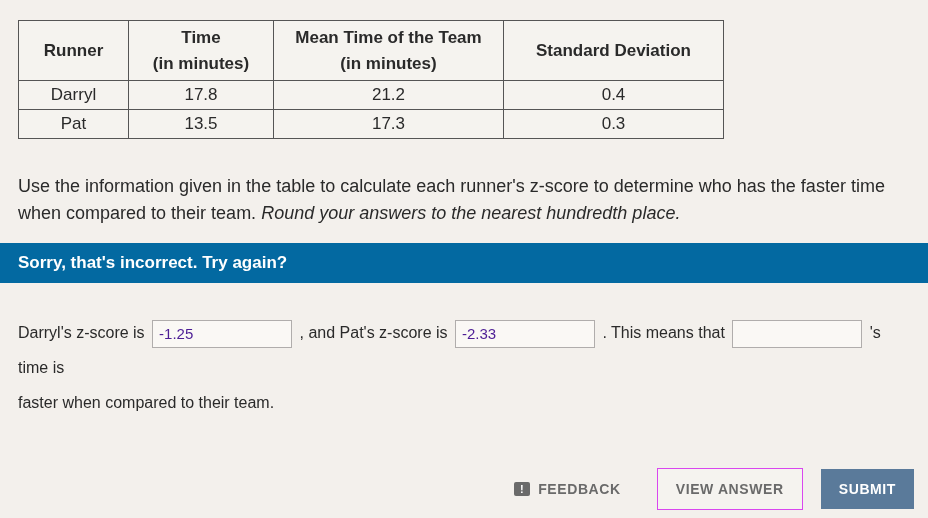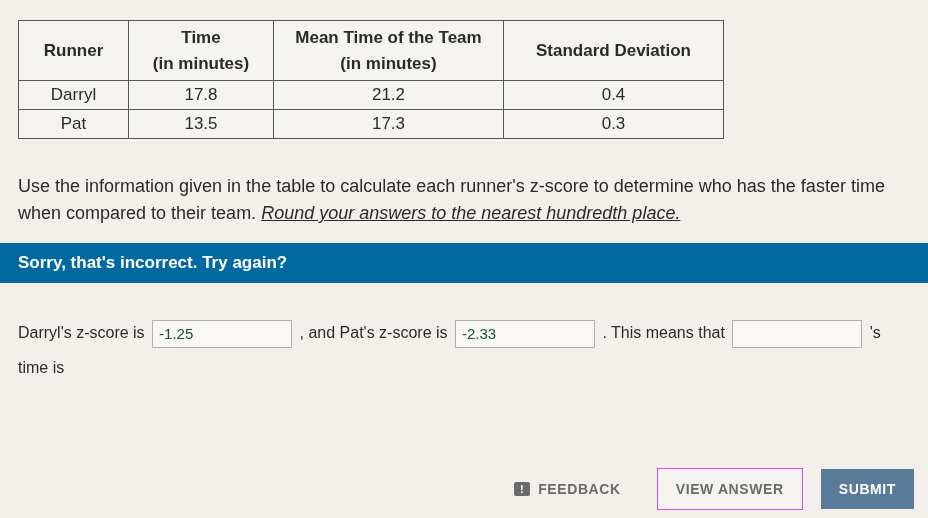--- a/index.html
+++ b/index.html
@@ -36,42 +36,42 @@
   .col0 { width: 110px; }
   .col1 { width: 145px; }
   .col2 { width: 230px; }
   .col3 { width: 220px; }
   .instructions {
     margin-top: 34px;
     font-size: 18px;
     line-height: 1.5;
     color: #2a2a2a;
   }
-  .instructions .italic { font-style: italic; text-decoration: underline; }
+  .instructions .italic { font-style: italic; }
   .feedback-bar {
     background: #0369a1;
     color: #fff;
     font-weight: 700;
     font-size: 17px;
     padding: 10px 18px;
     margin-top: 16px;
   }
   .answer-area {
     padding: 32px 18px 0 18px;
     font-size: 16px;
     line-height: 2.2;
     color: #2a2a2a;
   }
   .answer-area input[type="text"] {
     height: 28px;
     border: 1px solid #b0adac;
     background: #faf8f5;
     font-size: 15px;
     padding: 2px 6px;
-    color: #14532d;
+    color: #4c1d95;
     vertical-align: middle;
     margin: 0 3px;
   }
   .inp-mid { width: 140px; }
   .inp-name { width: 130px; }
   .button-row {
     position: absolute;
     right: 14px;
     bottom: 8px;
     display: flex;
@@ -161,20 +161,21 @@
 
 <div class="answer-area">
   <span>Darryl's z-score is</span>
   <input type="text" class="inp-mid" value="-1.25" style="">
   <span>, and Pat's z-score is</span>
   <input type="text" class="inp-mid" value="-2.33" style="">
   <span>. This means that</span>
   <input type="text" class="inp-name" value="" style="">
   <span>'s time is</span>
   <br>
+  <span>faster when compared to their team.</span>
 </div>
 
 <div class="button-row">
   <button class="btn btn-feedback">
     <span class="fb-icon">!</span>
     <span>FEEDBACK</span>
   </button>
   <button class="btn btn-view">VIEW ANSWER</button>
   <button class="btn btn-submit">SUBMIT</button>
 </div>

